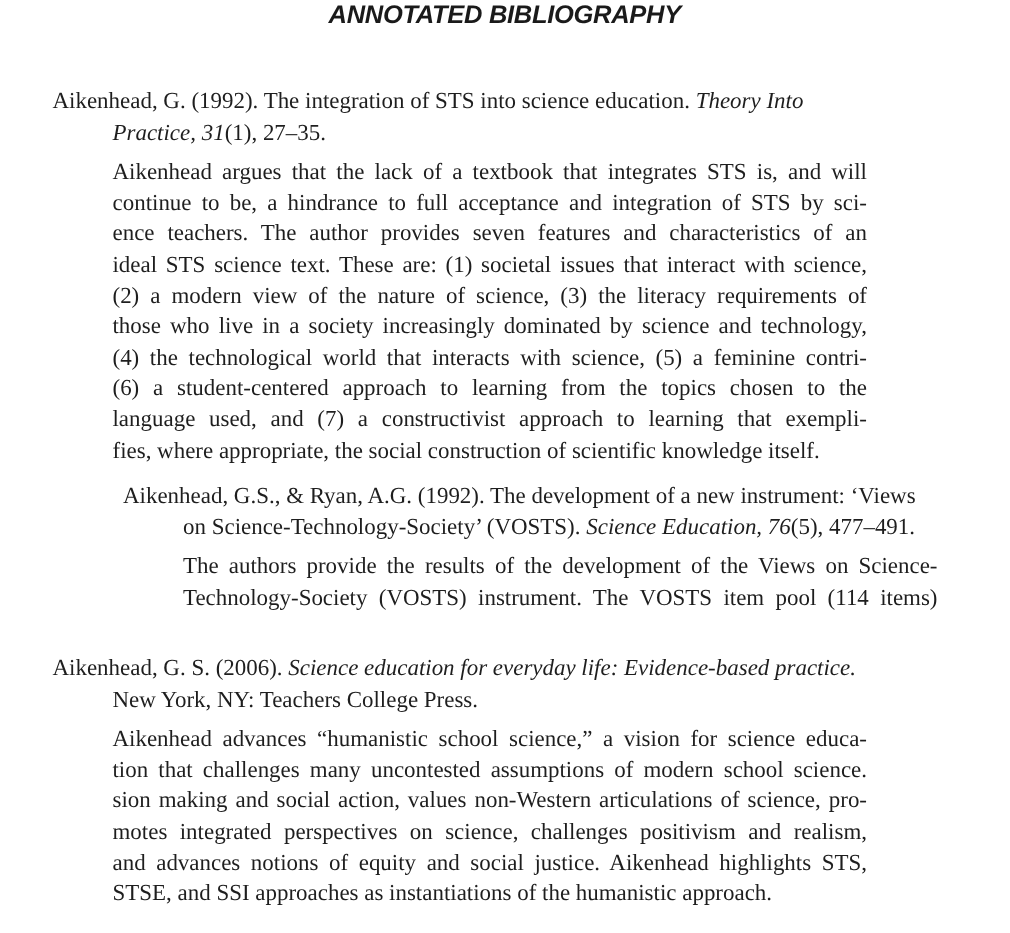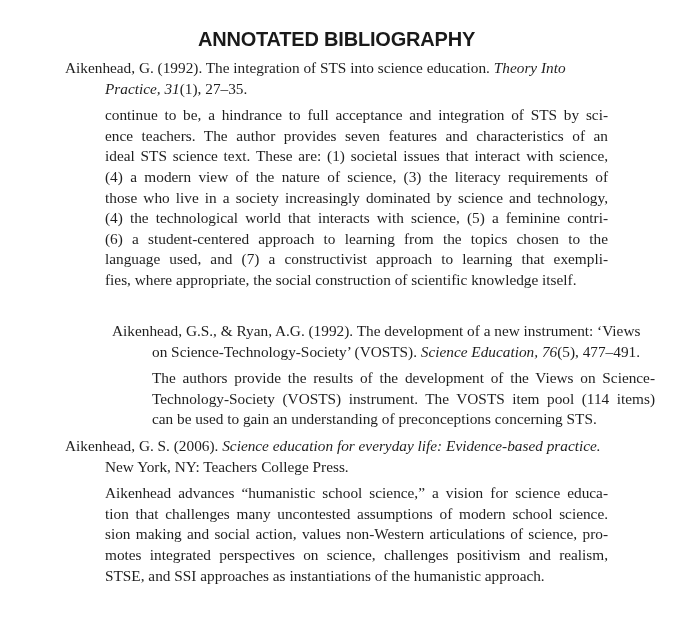--- a/index.html
+++ b/index.html
@@ -1,63 +1,64 @@
 <!DOCTYPE html>
 <html><head>
 <meta charset="utf-8">
 <style>
   html, body { margin: 0; padding: 0; background: #ffffff; }
   body { width: 673px; height: 622px; position: relative; overflow: hidden; }
   .page { position: absolute; left: 0; top: 0; width: 673px; height: 622px; }
   .title {
-    position: absolute; left: 0; top: 28px; width: 673px; text-align: center;
-    font-family: "Liberation Sans", sans-serif; font-weight: bold; font-size: 20px;
-    color: #1a1a1a; letter-spacing: -0.2px;
+    position: absolute; left: 0; top: 0; width: 673px; text-align: center;
+    font-family: "Liberation Sans", sans-serif; font-weight: bold; font-size: 17px;
+    color: #1a1a1a; letter-spacing: -0.2px; font-style: italic;
   }
-  .entry { position: absolute; left: 65px; width: 543px; color: #1e1e1e;
+  .entry { position: absolute; left: 35px; width: 543px; color: #1e1e1e;
     font-family: "Liberation Serif", serif; font-size: 15.3px; line-height: 20.6px; }
   .citation { padding-left: 40px; text-indent: -40px; margin: 0; }
   .annotation { padding-left: 40px; margin: 6px 0 0 0; text-align: justify; }
   .annotation .l { display: block; text-align: justify; text-align-last: justify; white-space: nowrap; }
   .annotation .l.last { text-align-last: left; }
   i { font-style: italic; }
 </style>
 </head>
 <body>
 
 <div class="page">
   <div class="title">ANNOTATED BIBLIOGRAPHY</div>
 
   <div class="entry" style="top:58px;">
     <p class="citation"><span>Aikenhead, G. (1992). The integration of STS into science education. </span><i>Theory Into Practice, 31</i><span>(1), 27–35.</span></p>
     <div class="annotation">
+      <span class="l">Aikenhead argues that the lack of a textbook that integrates STS is, and will</span>
       <span class="l">continue to be, a hindrance to full acceptance and integration of STS by sci-</span>
       <span class="l">ence teachers. The author provides seven features and characteristics of an</span>
       <span class="l">ideal STS science text. These are: (1) societal issues that interact with science,</span>
-      <span class="l">(4) a modern view of the nature of science, (3) the literacy requirements of</span>
+      <span class="l">(2) a modern view of the nature of science, (3) the literacy requirements of</span>
       <span class="l">those who live in a society increasingly dominated by science and technology,</span>
       <span class="l">(4) the technological world that interacts with science, (5) a feminine contri-</span>
       <span class="l">(6) a student-centered approach to learning from the topics chosen to the</span>
       <span class="l">language used, and (7) a constructivist approach to learning that exempli-</span>
       <span class="l last">fies, where appropriate, the social construction of scientific knowledge itself.</span>
     </div>
   </div>
 
   <div class="entry" style="top:321px;margin-left:47px;">
     <p class="citation"><span>Aikenhead, G.S., &amp; Ryan, A.G. (1992). The development of a new instrument: ‘Views on Science-Technology-Society’ (VOSTS). </span><i>Science Education, 76</i><span>(5), 477–491.</span></p>
     <div class="annotation">
       <span class="l">The authors provide the results of the development of the Views on Science-</span>
       <span class="l">Technology-Society (VOSTS) instrument. The VOSTS item pool (114 items)</span>
-      <span class="l last">can be used to gain an understanding of preconceptions concerning STS.</span>
     </div>
   </div>
 
   <div class="entry" style="top:436px;">
     <p class="citation"><span>Aikenhead, G. S. (2006). </span><i>Science education for everyday life: Evidence-based practice.</i><span> New York, NY: Teachers College Press.</span></p>
     <div class="annotation">
       <span class="l">Aikenhead advances “humanistic school science,” a vision for science educa-</span>
       <span class="l">tion that challenges many uncontested assumptions of modern school science.</span>
       <span class="l">sion making and social action, values non-Western articulations of science, pro-</span>
       <span class="l">motes integrated perspectives on science, challenges positivism and realism,</span>
+      <span class="l">and advances notions of equity and social justice. Aikenhead highlights STS,</span>
       <span class="l last">STSE, and SSI approaches as instantiations of the humanistic approach.</span>
     </div>
   </div>
 </div>
 
 </body></html>

